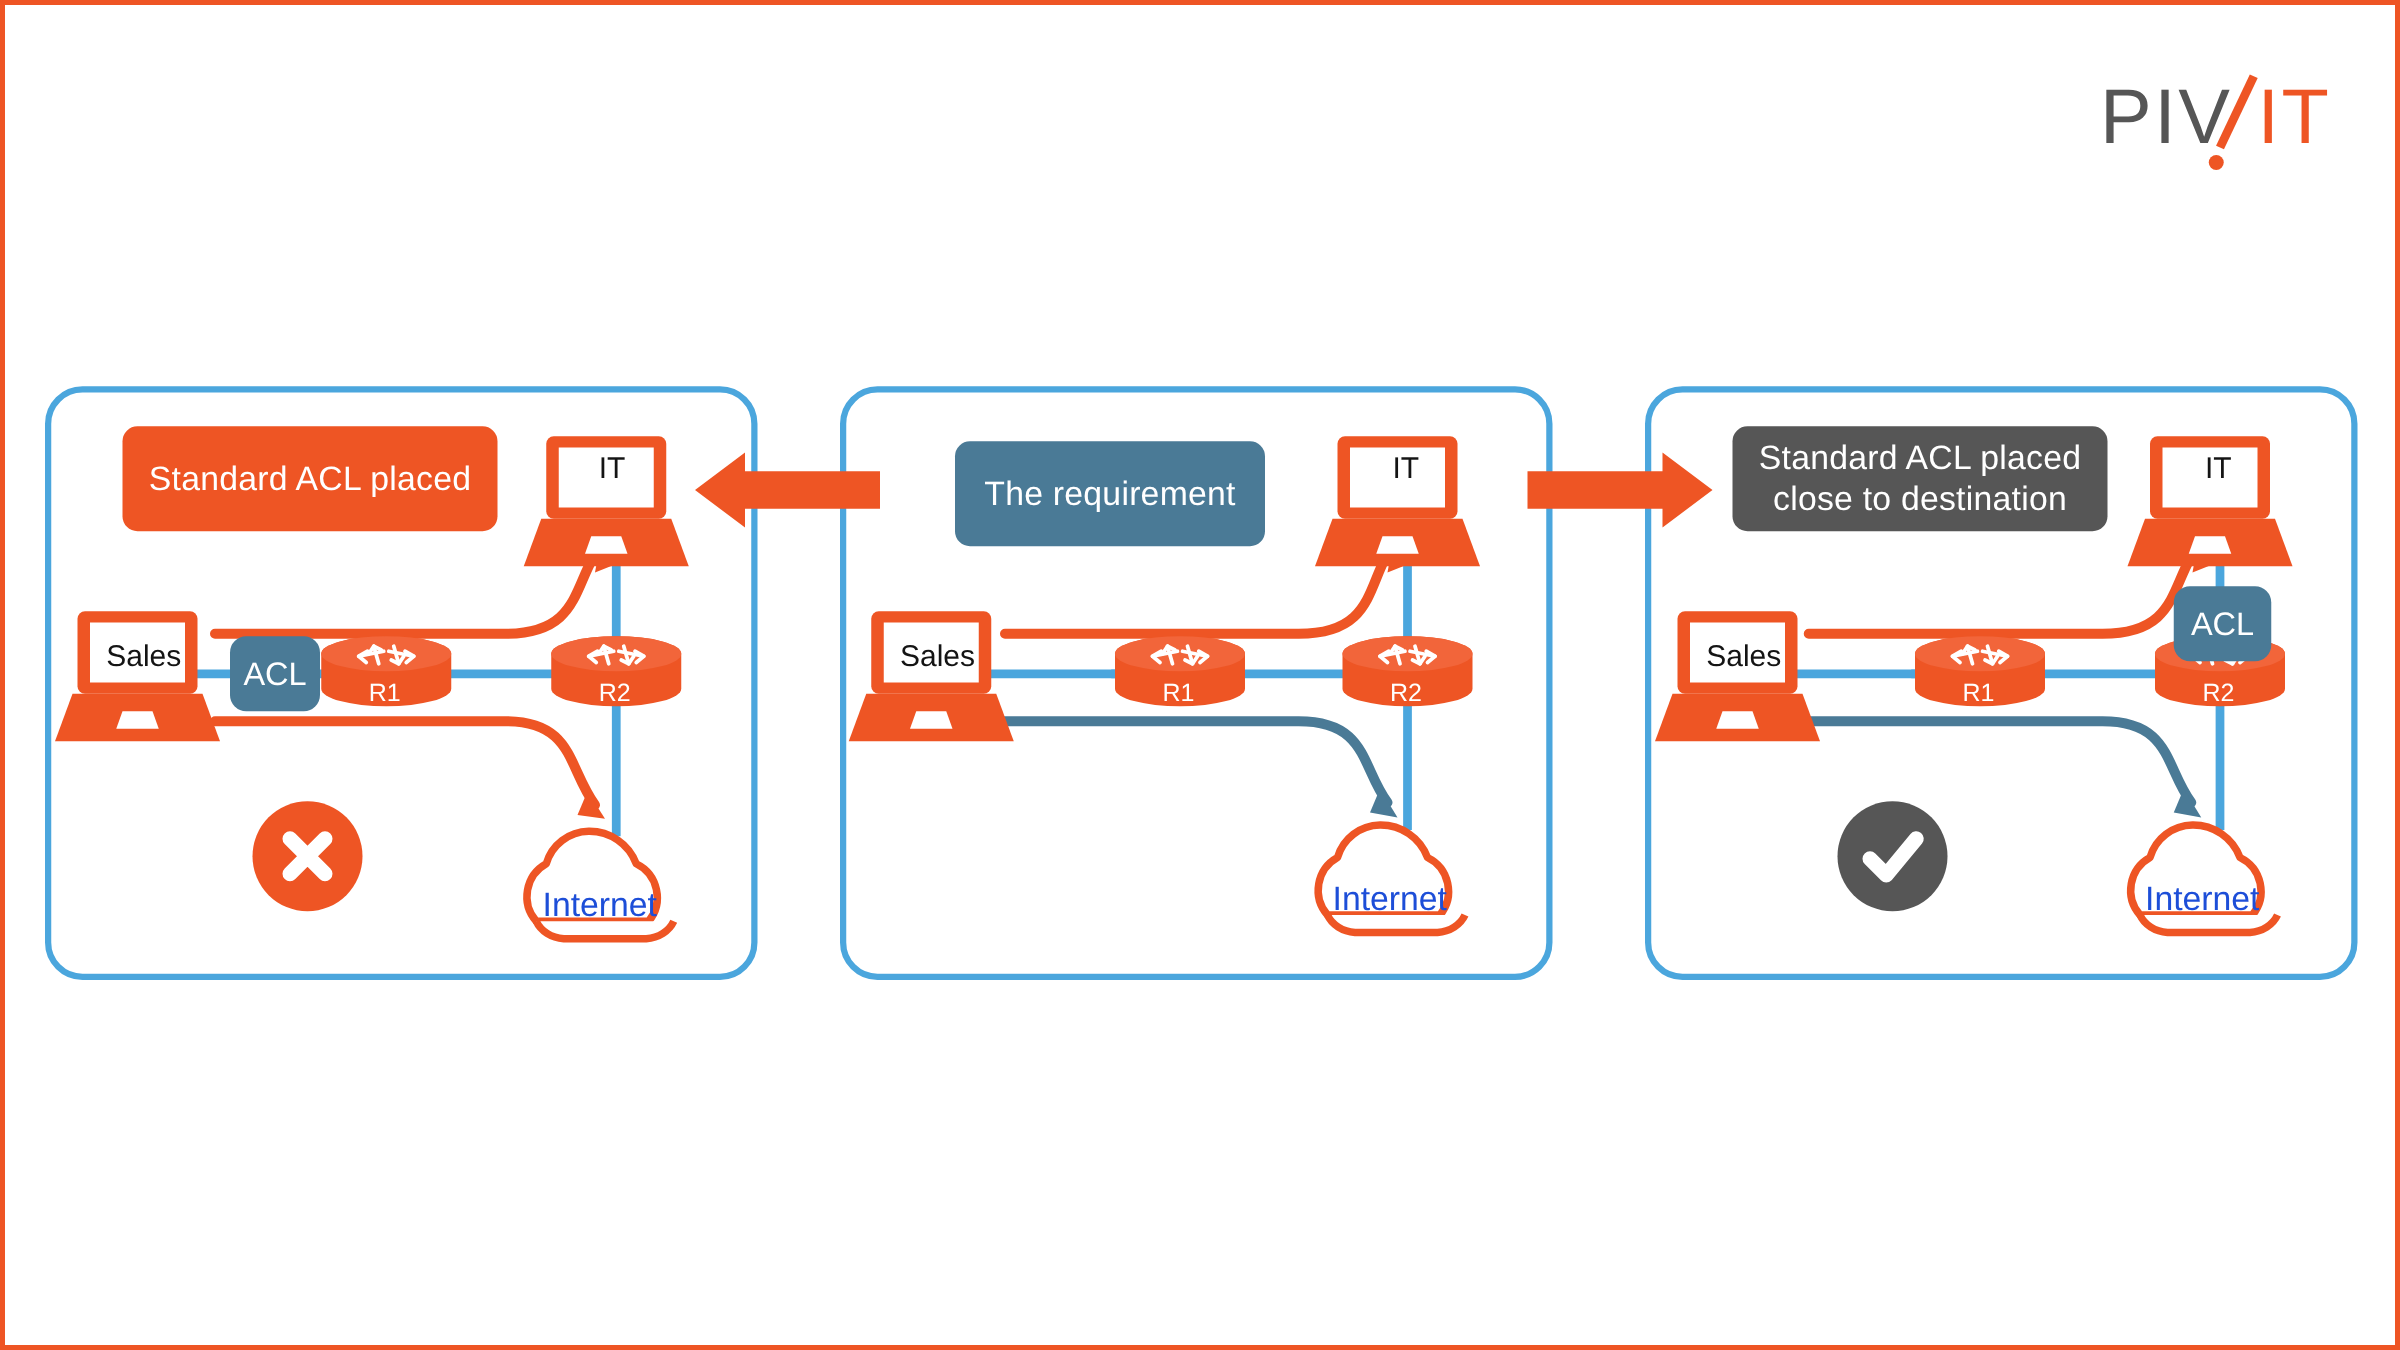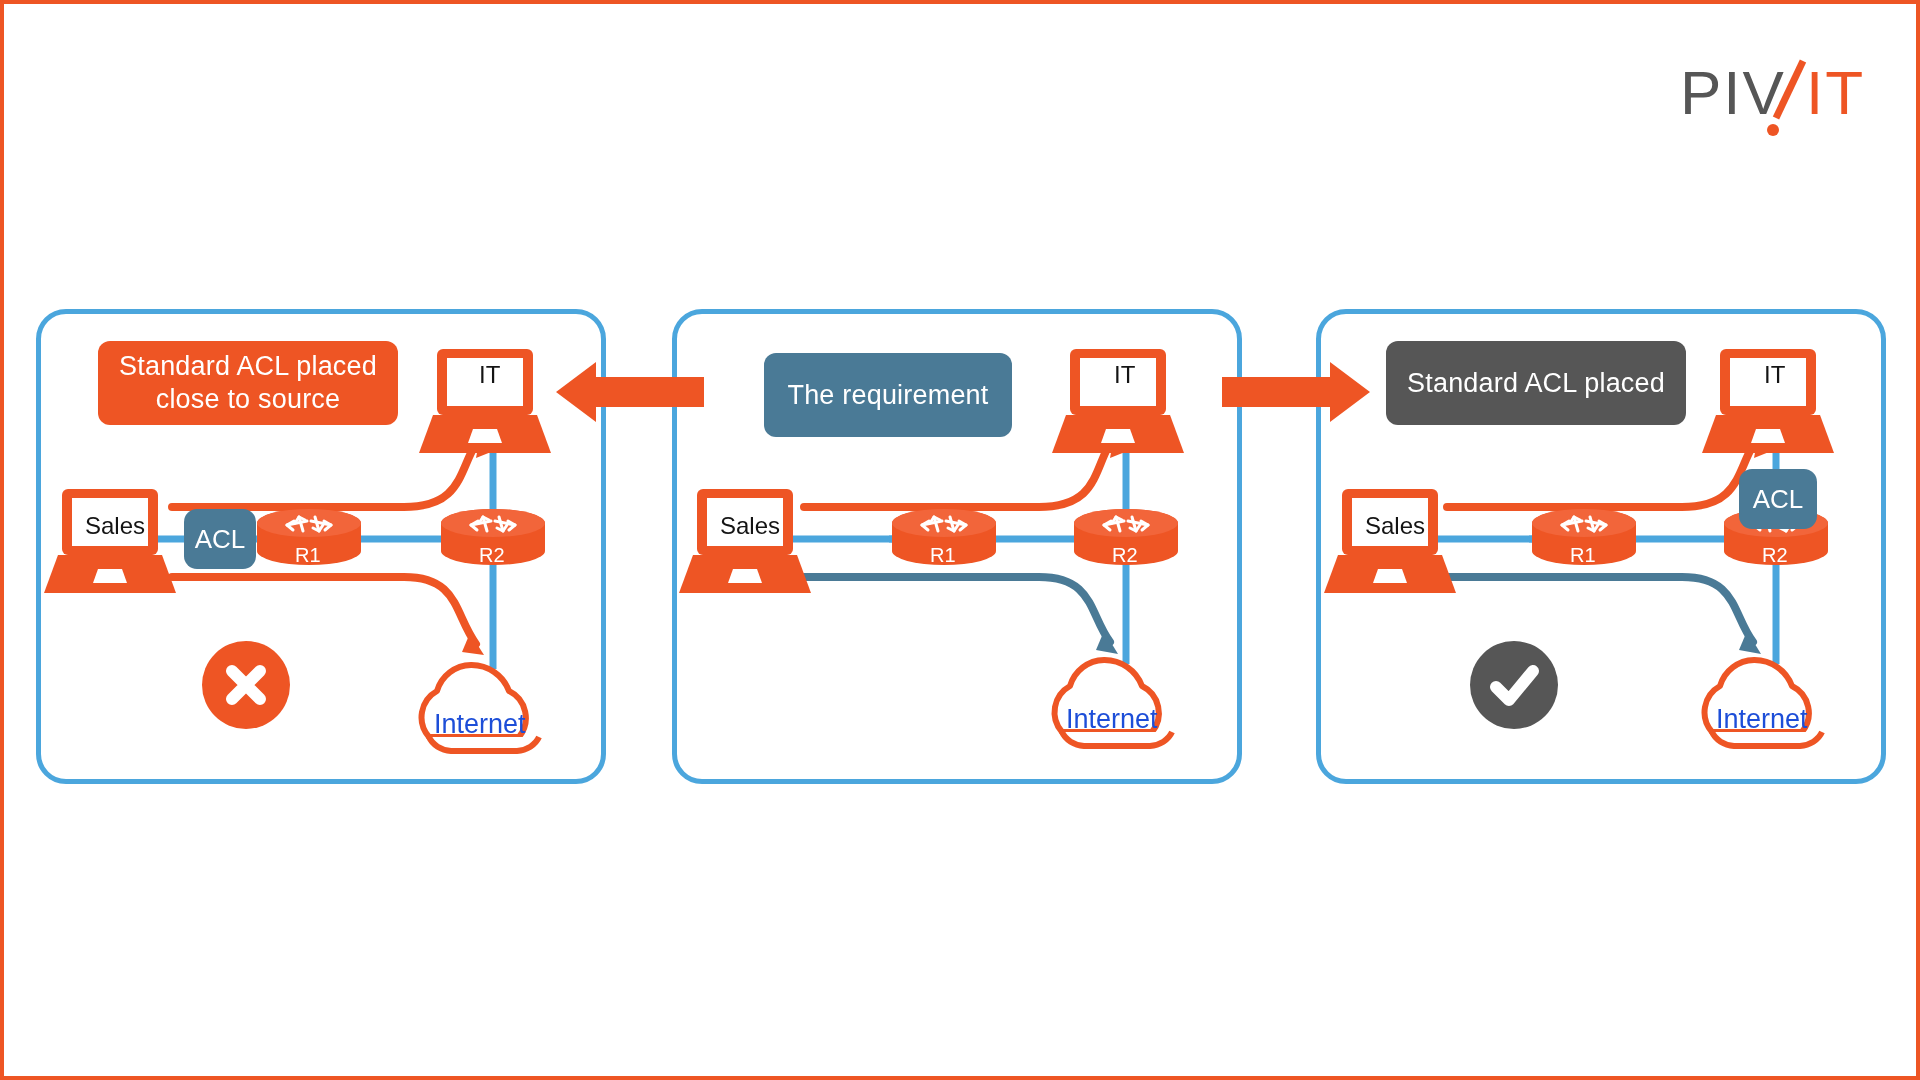--- a/index.html
+++ b/index.html
@@ -167,21 +167,20 @@
       <path d="M700 373 L700 403 L592 403 L592 418 L552 388 L592 358 L592 373 Z" fill="#ee5524"></path>
     </g>
     <g>
       <path d="M1218 373 L1218 403 L1326 403 L1326 418 L1366 388 L1326 358 L1326 373 Z" fill="#ee5524"></path>
     </g>
   </svg>
 
   <div class="banner orange" id="b1" style="left:94px;top:337px;width:300px;height:84px;">
     <div>
       <div>Standard ACL placed</div>
-      <div>close to source</div>
     </div>
   </div>
   <div class="lbl" style="left:81px;top:508px;">Sales</div>
   <div class="lbl" style="left:475px;top:357px;">IT</div>
   <div class="lbl-w" style="left:291px;top:540px;">R1</div>
   <div class="lbl-w" style="left:475px;top:540px;">R2</div>
   <div class="cloudtxt" style="left:430px;top:705px;">Internet</div>
   <div class="acl" style="left:180px;top:505px;width:72px;height:60px;">ACL</div>
   <div class="badge" style="left:198px;top:637px;width:88px;height:88px;background:#ee5524;">
     <svg width="88" height="88" viewBox="0 0 88 88">
@@ -194,20 +193,21 @@
   </div>
   <div class="lbl" style="left:716px;top:508px;">Sales</div>
   <div class="lbl" style="left:1110px;top:357px;">IT</div>
   <div class="lbl-w" style="left:926px;top:540px;">R1</div>
   <div class="lbl-w" style="left:1108px;top:540px;">R2</div>
   <div class="cloudtxt" style="left:1062px;top:700px;">Internet</div>
 
   <div class="banner gray" id="b3" style="left:1382px;top:337px;width:300px;height:84px;">
     <div>
       <div>Standard ACL placed</div>
+      <div>close to destination</div>
     </div>
   </div>
   <div class="lbl" style="left:1361px;top:508px;">Sales</div>
   <div class="lbl" style="left:1760px;top:357px;">IT</div>
   <div class="lbl-w" style="left:1566px;top:540px;">R1</div>
   <div class="lbl-w" style="left:1758px;top:540px;">R2</div>
   <div class="cloudtxt" style="left:1712px;top:700px;">Internet</div>
   <div class="acl" style="left:1735px;top:465px;width:78px;height:60px;">ACL</div>
   <div class="badge" style="left:1466px;top:637px;width:88px;height:88px;background:#565656;">
     <svg width="88" height="88" viewBox="0 0 88 88">

